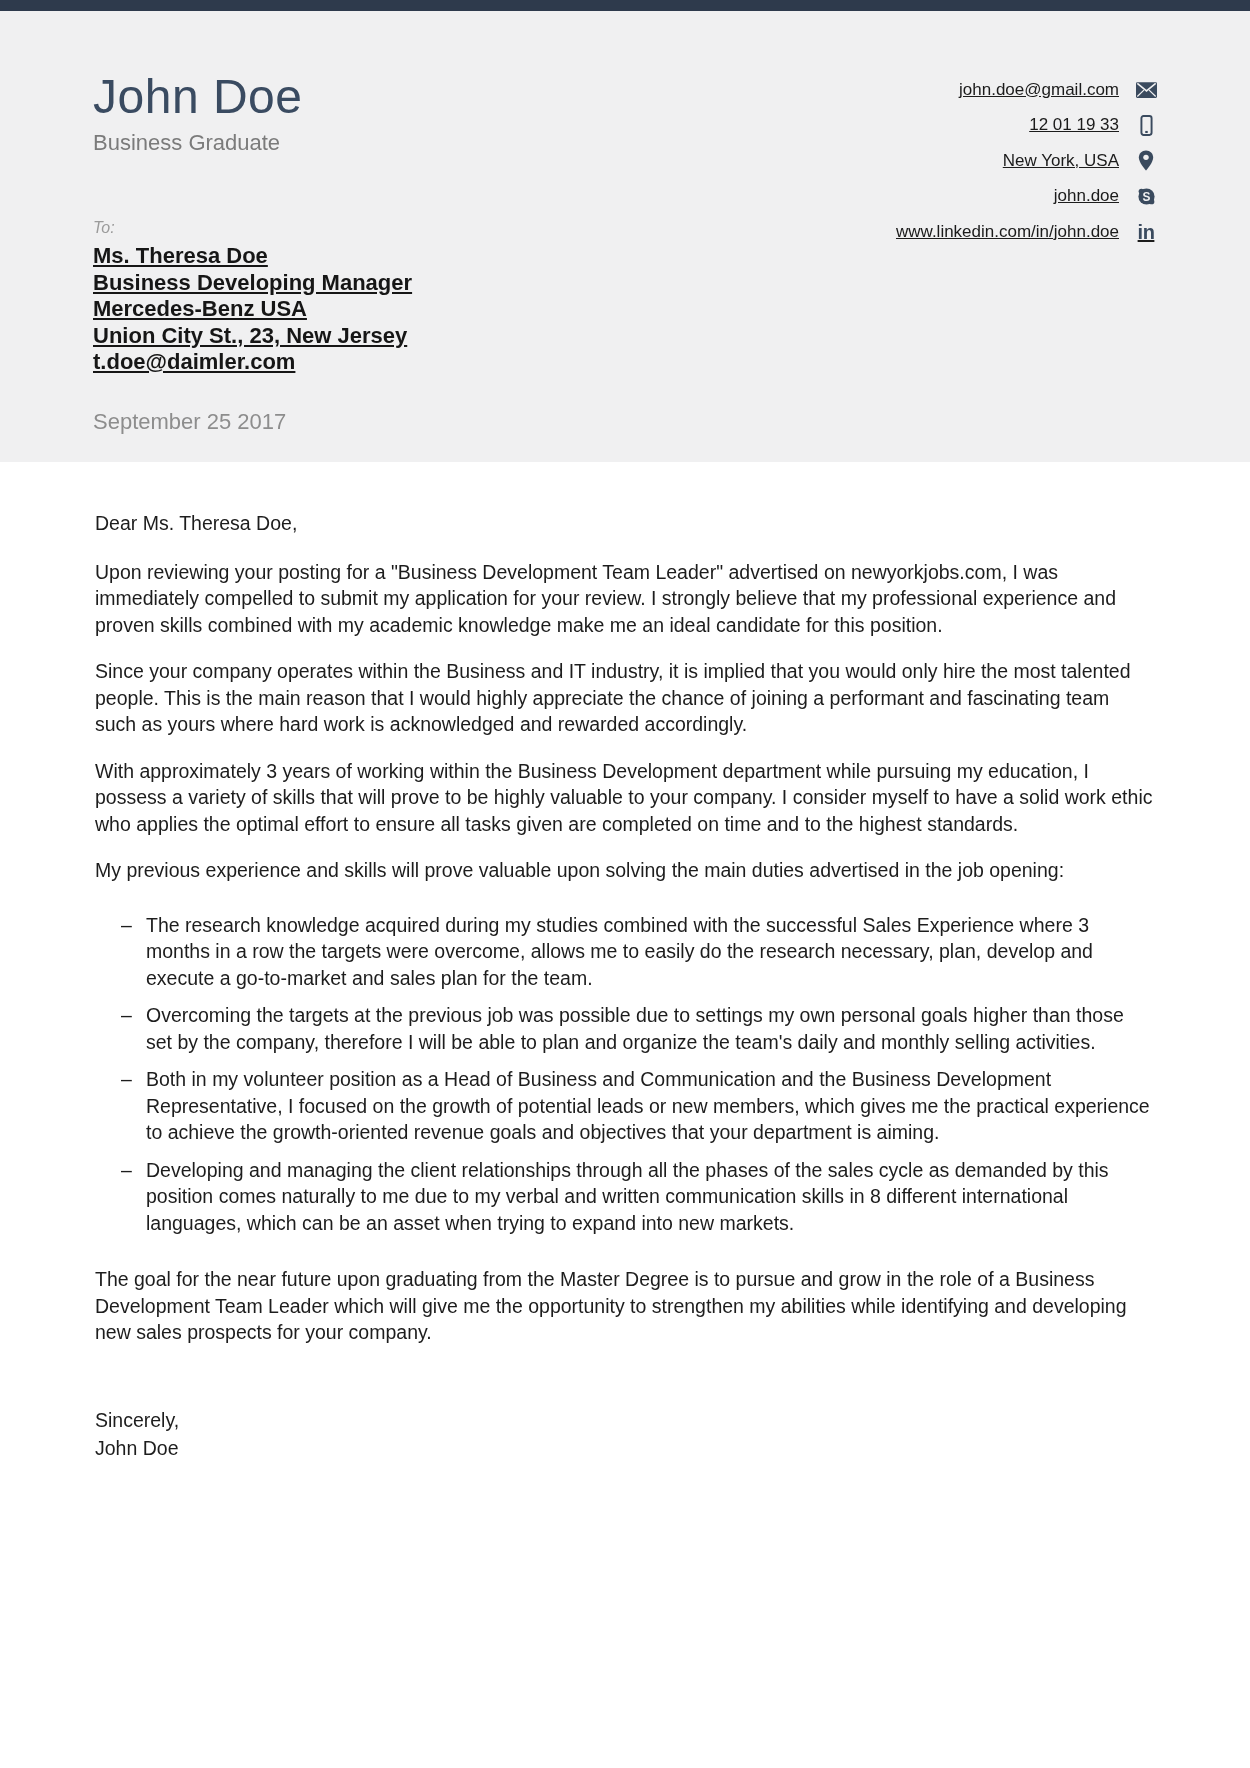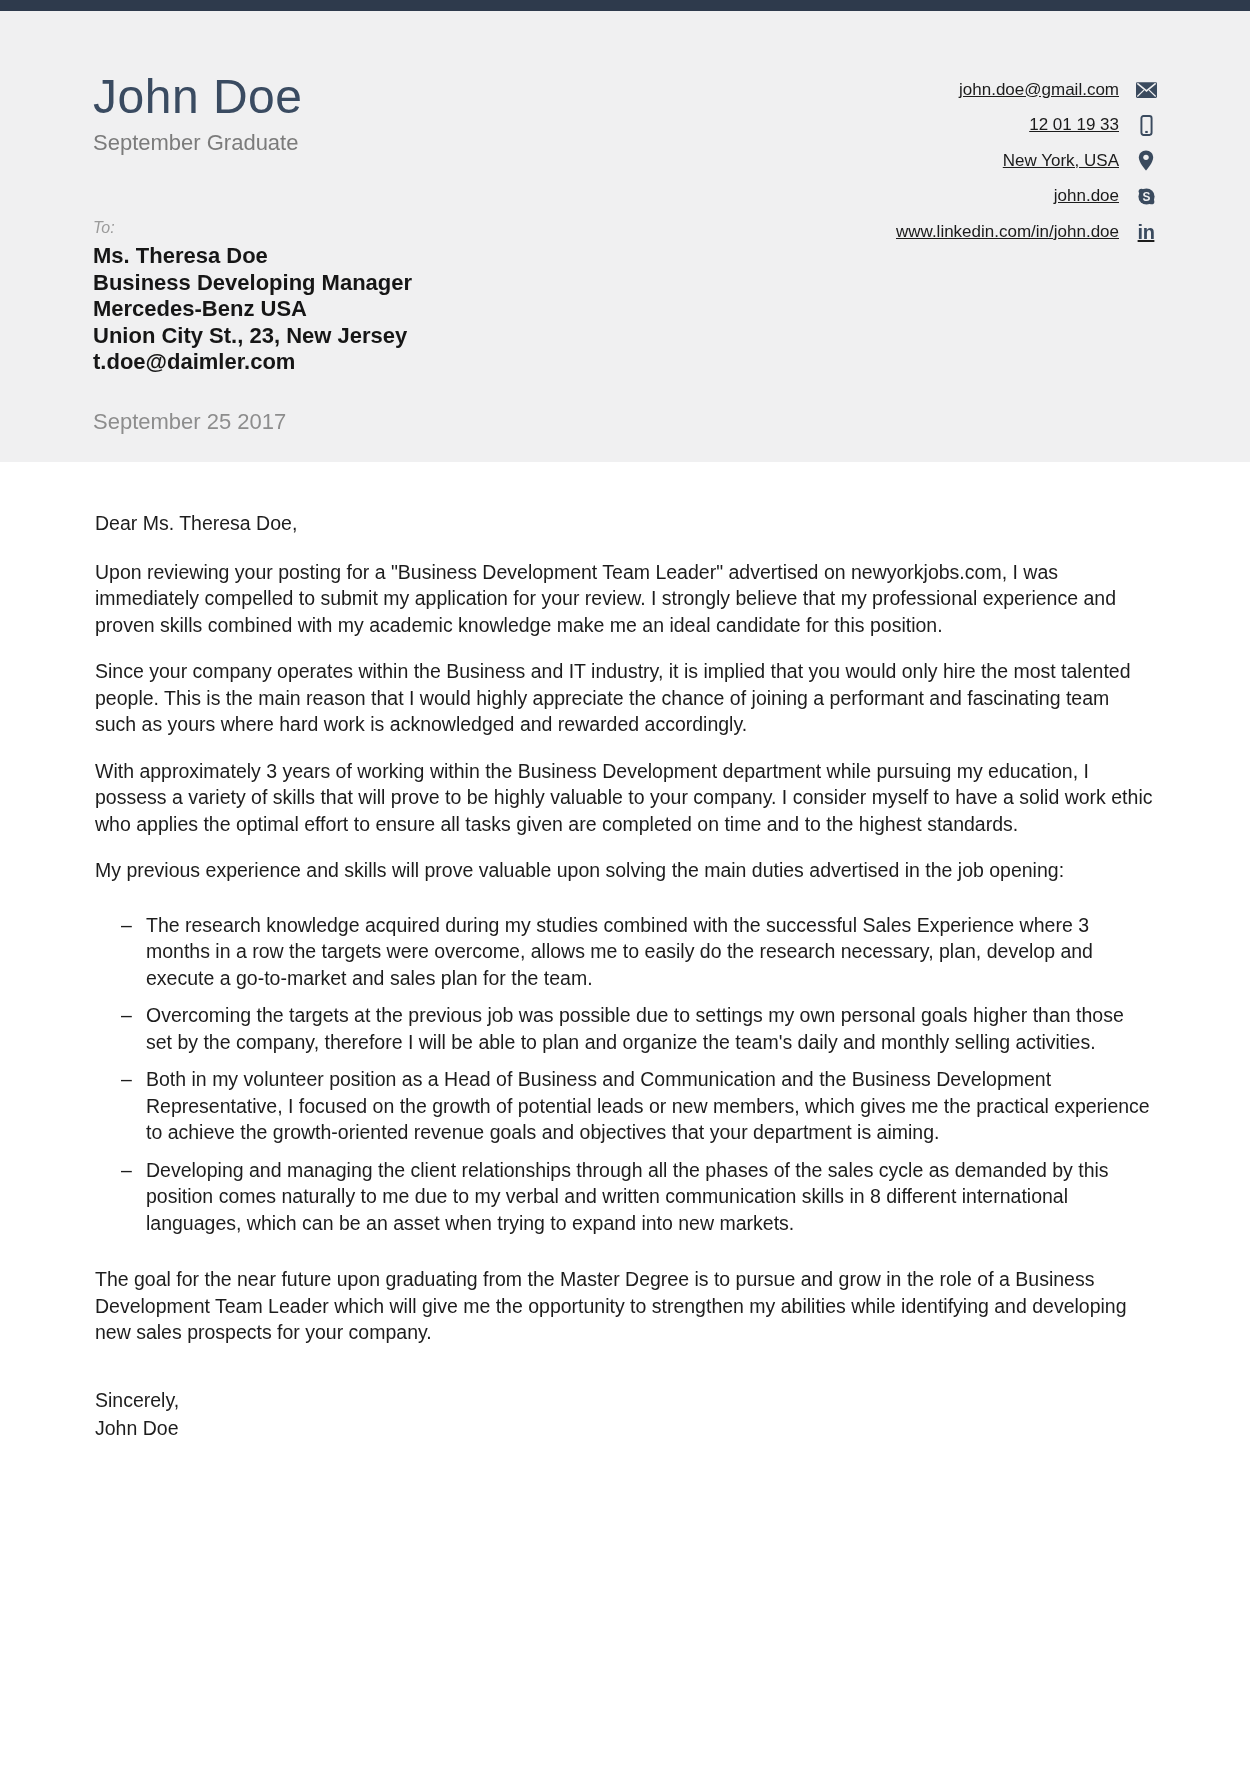--- a/index.html
+++ b/index.html
@@ -37,51 +37,51 @@
   }
   .contact-label { font-size: 17px; color: #1b1b1b; margin-right: 16px; white-space: nowrap; }
   .icon-box { width: 22px; display: flex; justify-content: center; align-items: center; flex: none; }
   .linkedin-glyph {
     font-weight: 800; font-size: 20px; color: #3a4a5e; line-height: 1;
     font-family: "Liberation Sans", sans-serif; letter-spacing: -0.5px;
   }
 
   .to-block { position: absolute; left: 93px; top: 208px; }
   .to-label { font-size: 16px; font-style: italic; color: #9b9b9b; margin-bottom: 6px; }
-  .recipient-line { font-size: 22px; font-weight: 700; color: #161616; line-height: 26.5px; }
+  .recipient-line { font-size: 22px; font-weight: 700; color: #161616; line-height: 26.5px; text-decoration: underline; }
 
   .date { position: absolute; left: 93px; top: 398px; font-size: 22px; color: #8d8d8d; }
 
   
   .letter { padding: 48px 95px 0 95px; font-size: 19.5px; line-height: 26.5px; color: #1d1d1d; }
   .salutation { margin: 0 0 22px 0; }
   .para { margin: 0 0 20px 0; }
   .para:last-child { margin-bottom: 0; }
 
   .bullet-list { list-style: none; margin: 28px 0 30px 0; padding: 0; }
   .bullet { display: flex; margin-bottom: 11px; }
   .bullet:last-child { margin-bottom: 0; }
   .bullet-marker { flex: none; width: 25px; margin-left: 26px; color: #1d1d1d; }
   .bullet-text { flex: 1; }
 
-  .signoff { margin-top: 40px; }
+  .signoff { margin-top: 60px; }
   .signoff-line { line-height: 28px; }
 </style>
 </head>
 <body>
 
 <div class="page">
 
   <div class="topbar"></div>
 
   <div class="header">
 
     <div class="name-block">
       <h1 class="name">John Doe</h1>
-      <div class="role">September Graduate</div>
+      <div class="role">Business Graduate</div>
     </div>
 
     <div class="contact">
 
       <div class="contact-row">
         <span class="contact-label">john.doe@gmail.com</span>
         <span class="icon-box">
           <svg width="21" height="16" viewBox="0 0 24 18">
             <rect x="0" y="0" width="24" height="18" rx="1.5" fill="#3a4a5e"></rect>
             <path d="M1.5 1.5 L12 10 L22.5 1.5" stroke="#f0f0f1" stroke-width="1.8" fill="none"></path>

